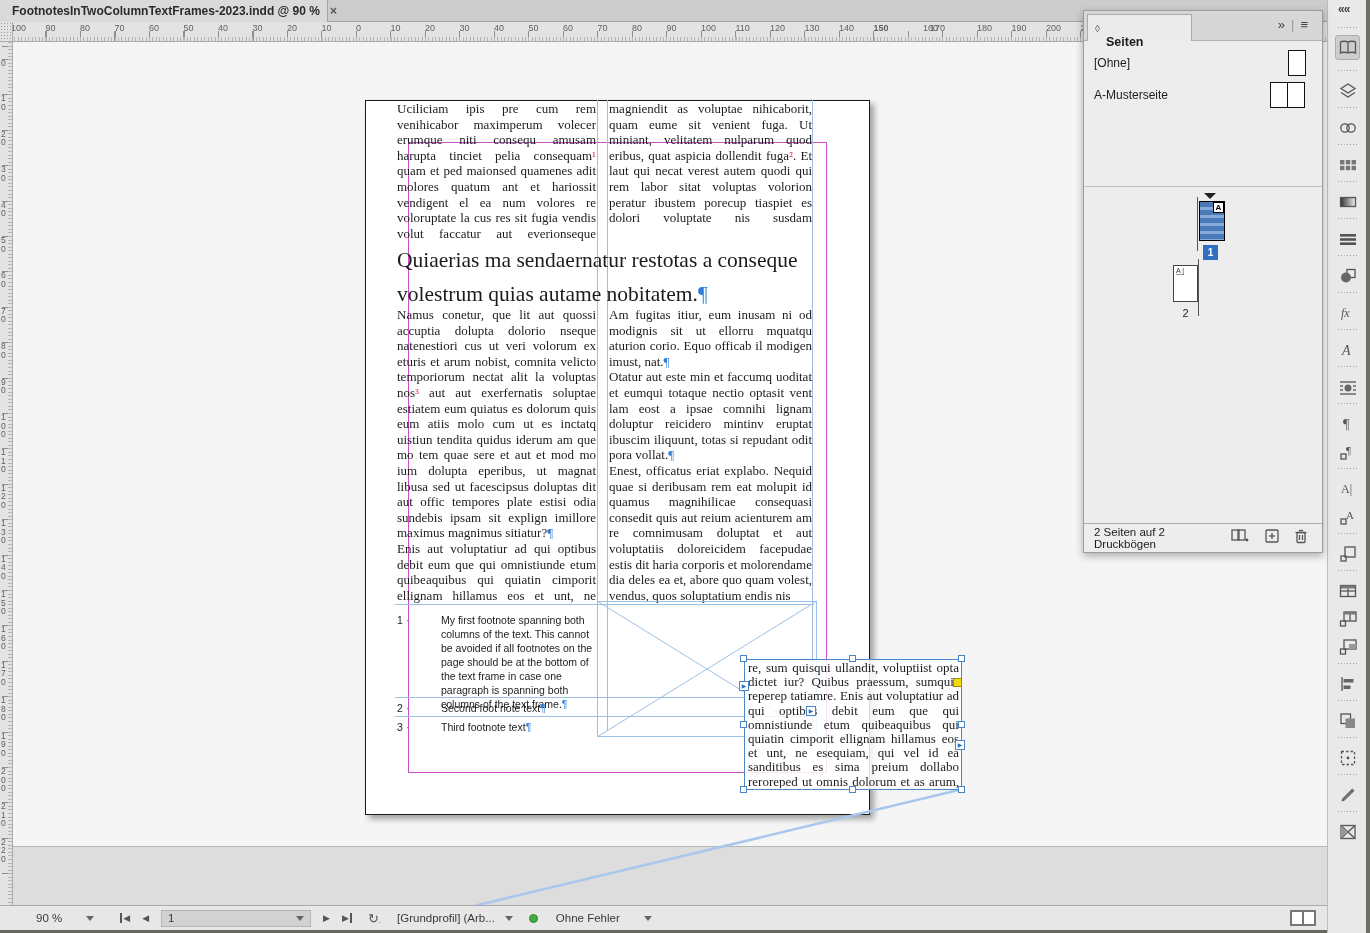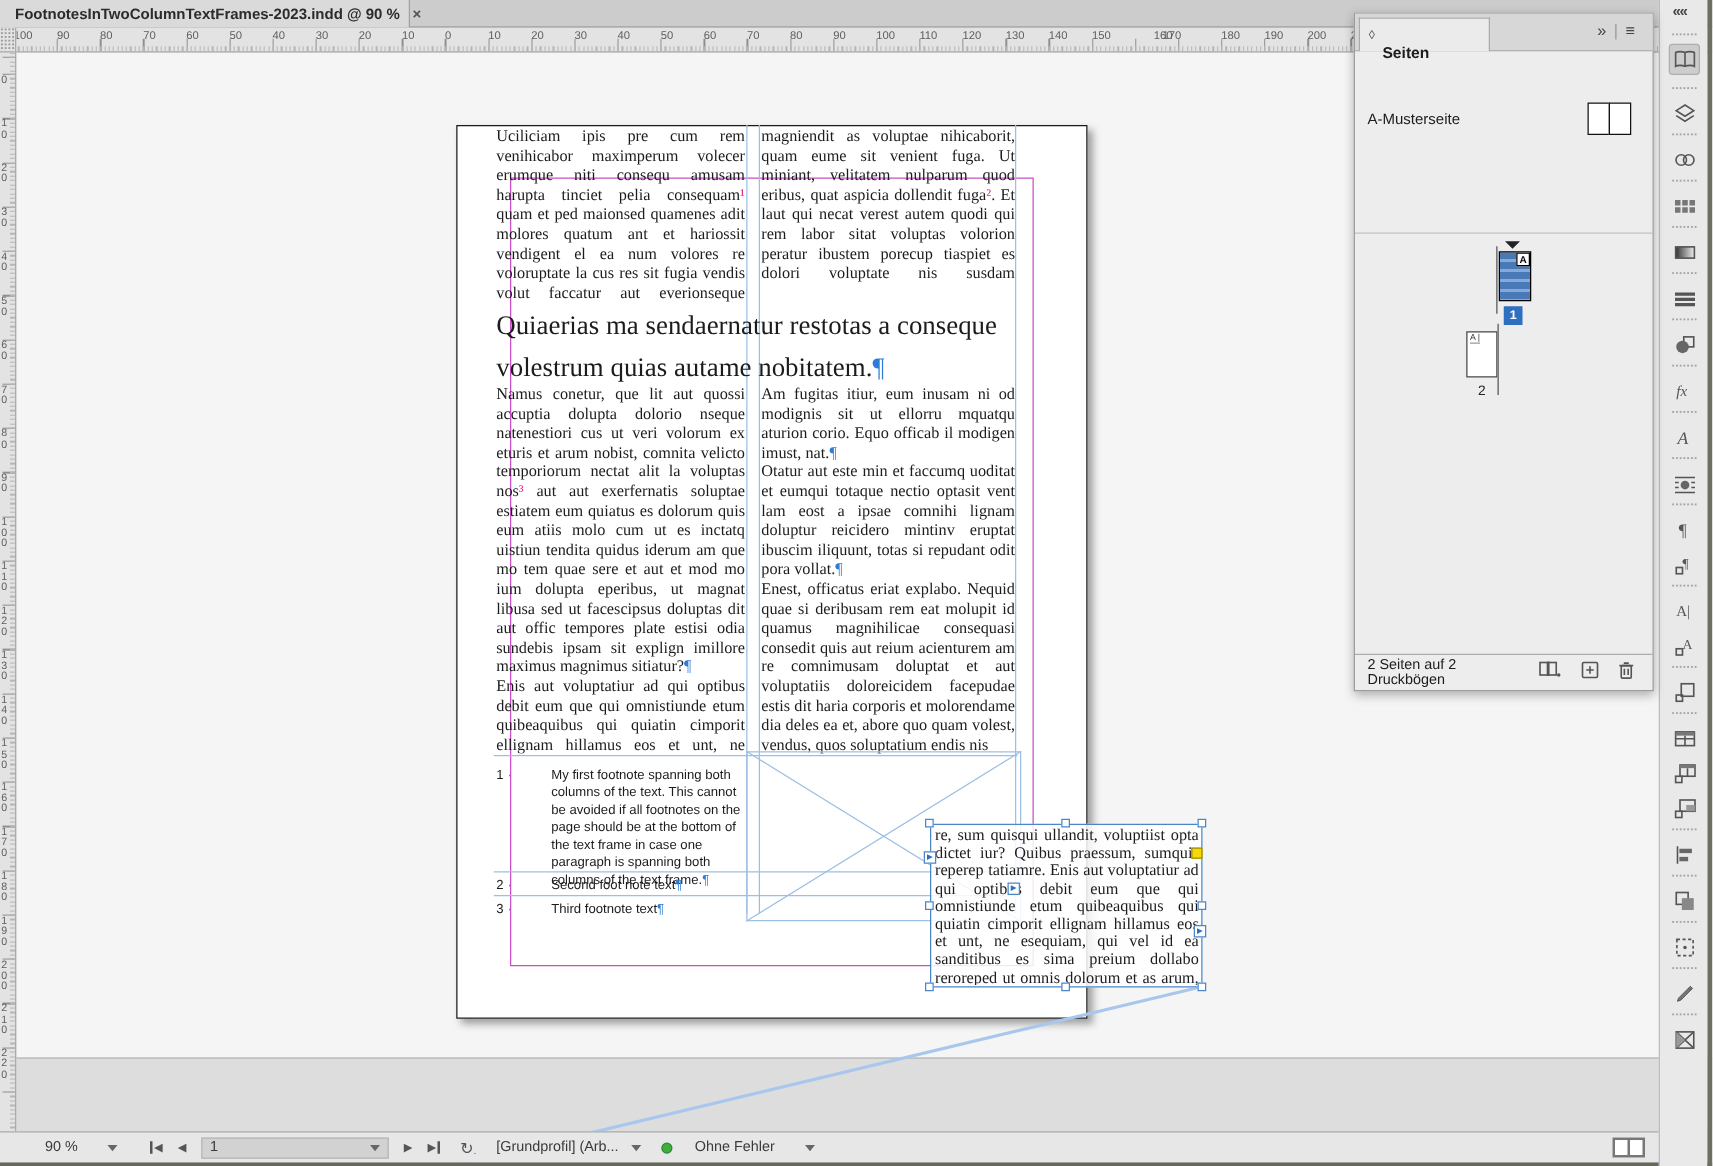--- a/index.html
+++ b/index.html
@@ -200,21 +200,21 @@
       <span class="hr-label" style="left: 515.5px;">50</span>
       <span class="hr-label" style="left: 550px;">60</span>
       <span class="hr-label" style="left: 584.5px;">70</span>
       <span class="hr-label" style="left: 619px;">80</span>
       <span class="hr-label" style="left: 653.5px;">90</span>
       <span class="hr-label" style="left: 688px;">100</span>
       <span class="hr-label" style="left: 722.5px;">110</span>
       <span class="hr-label" style="left: 757px;">120</span>
       <span class="hr-label" style="left: 791.5px;">130</span>
       <span class="hr-label" style="left: 826px;">140</span>
-      <span class="hr-label" style="left: 860.5px;">150</span>
+      <span class="hr-label" style="left: 860.5px; font-weight: bold;">150</span>
       <span class="hr-label" style="left: 895px; margin-left: 15px;">160</span>
       <span class="hr-label" style="left: 917px;">170</span>
       <span class="hr-label" style="left: 964px;">180</span>
       <span class="hr-label" style="left: 998.5px;">190</span>
       <span class="hr-label" style="left: 1033px;">200</span>
       <span class="hr-label" style="left: 1067.5px;">210</span>
       <span class="hr-label" style="left: 1102px;">220</span>
       <span class="hr-label" style="left: 1136.5px;">230</span>
       <span class="hr-label" style="left: 1171px;">240</span>
       <span class="hr-label" style="left: 1205.5px;">250</span>
@@ -275,20 +275,24 @@
 
   <div class="abs panel">
     <div class="panel-header">
       <div class="panel-tab">
         <span class="dia">◊</span>
         <span class="lbl">Seiten</span>
       </div>
       <div class="panel-hicons">
         <span>»</span><span style="color:#999">|</span><span>≡</span>
       </div>
+    </div>
+    <div class="master-row" style="top:36px">
+      <span class="mlabel">[Ohne]</span>
+      <div class="mpage" style="left:204px;top:3px;width:18px;height:26px"></div>
     </div>
     <div class="master-row" style="top:68px">
       <span class="mlabel">A-Musterseite</span>
       <div class="mpage" style="left:186px;top:3px;width:18px;height:26px"></div>
       <div class="mpage" style="left:203px;top:3px;width:18px;height:26px"></div>
     </div>
     <div class="panel-divider" style="top:175px"></div>
     <div class="tri-down"></div>
     <div class="spine" style="left:113px;top:186px;height:54px"></div>
     <div class="thumb1">

